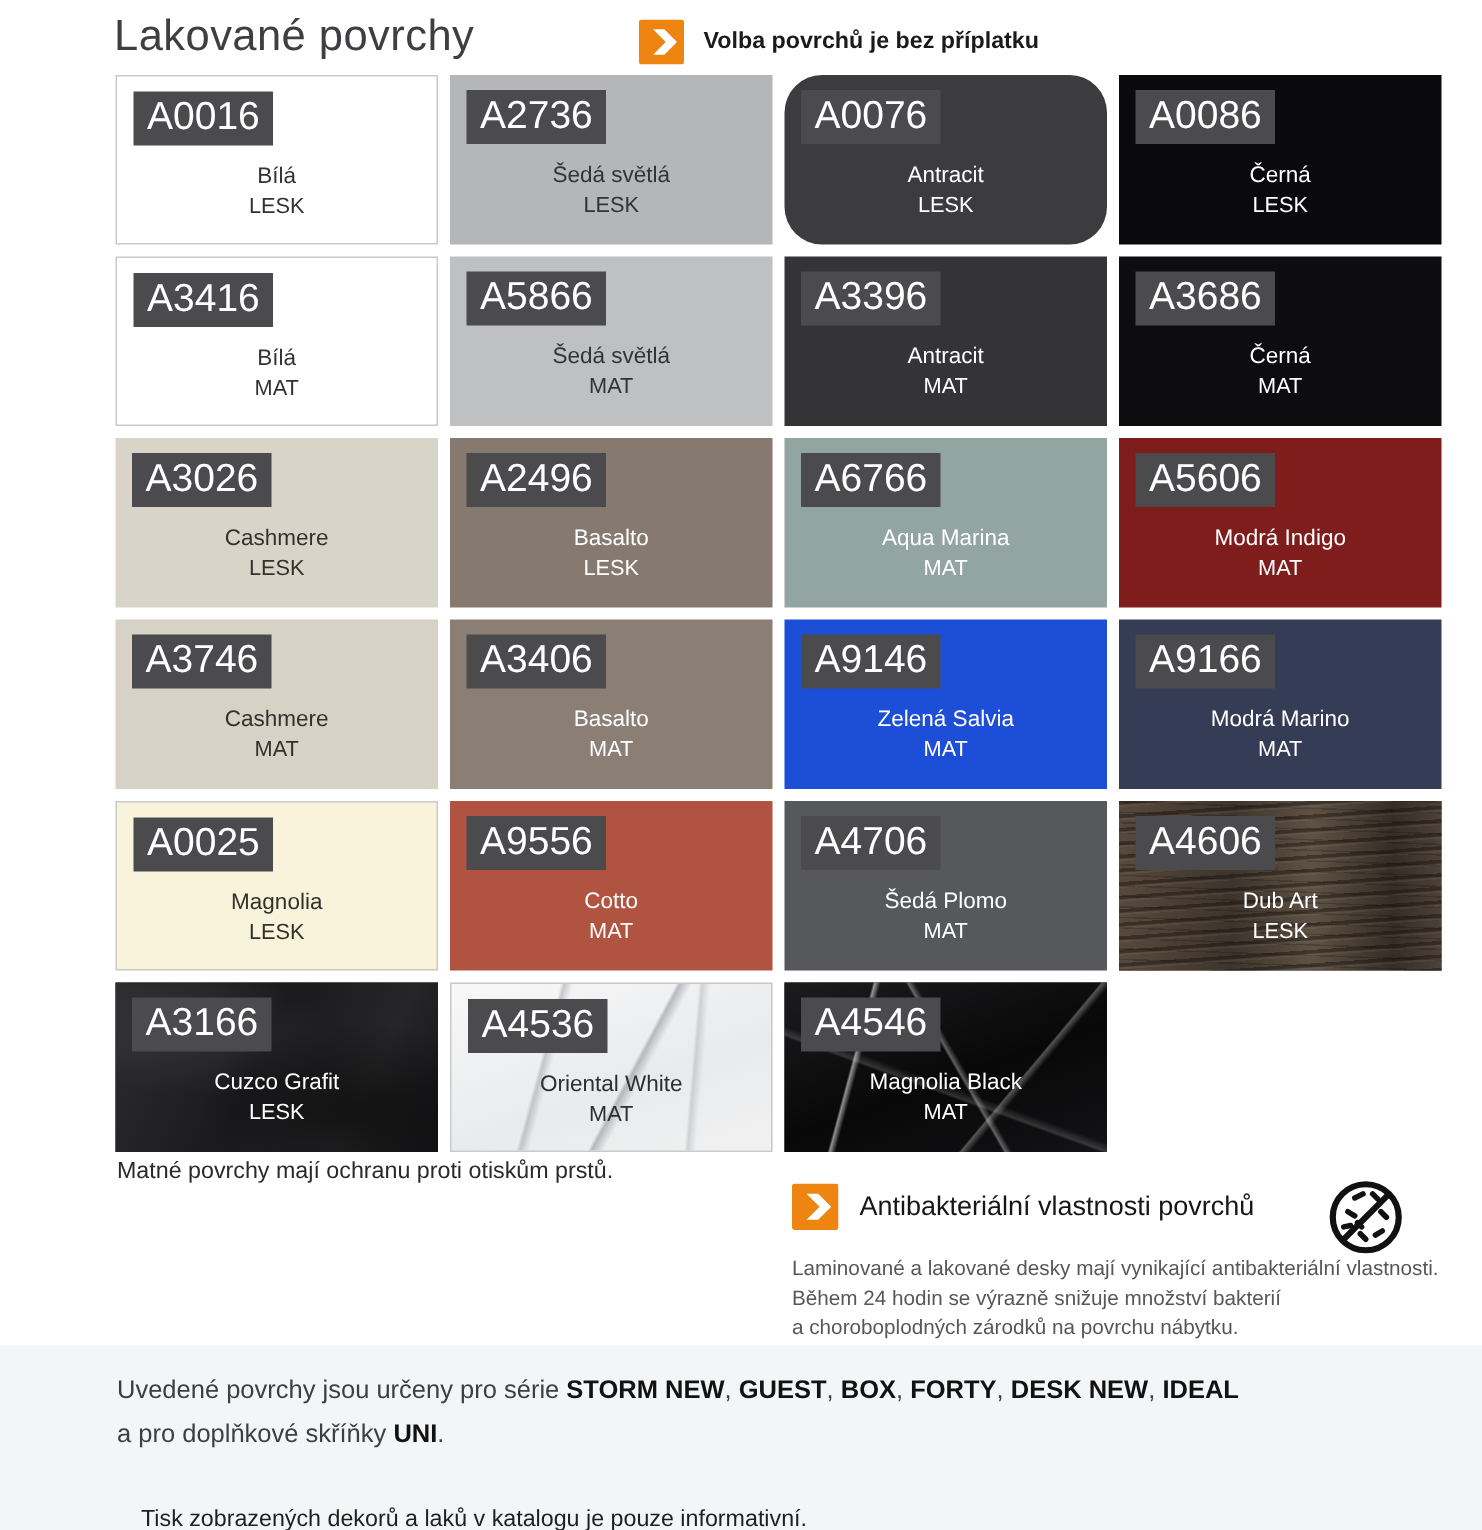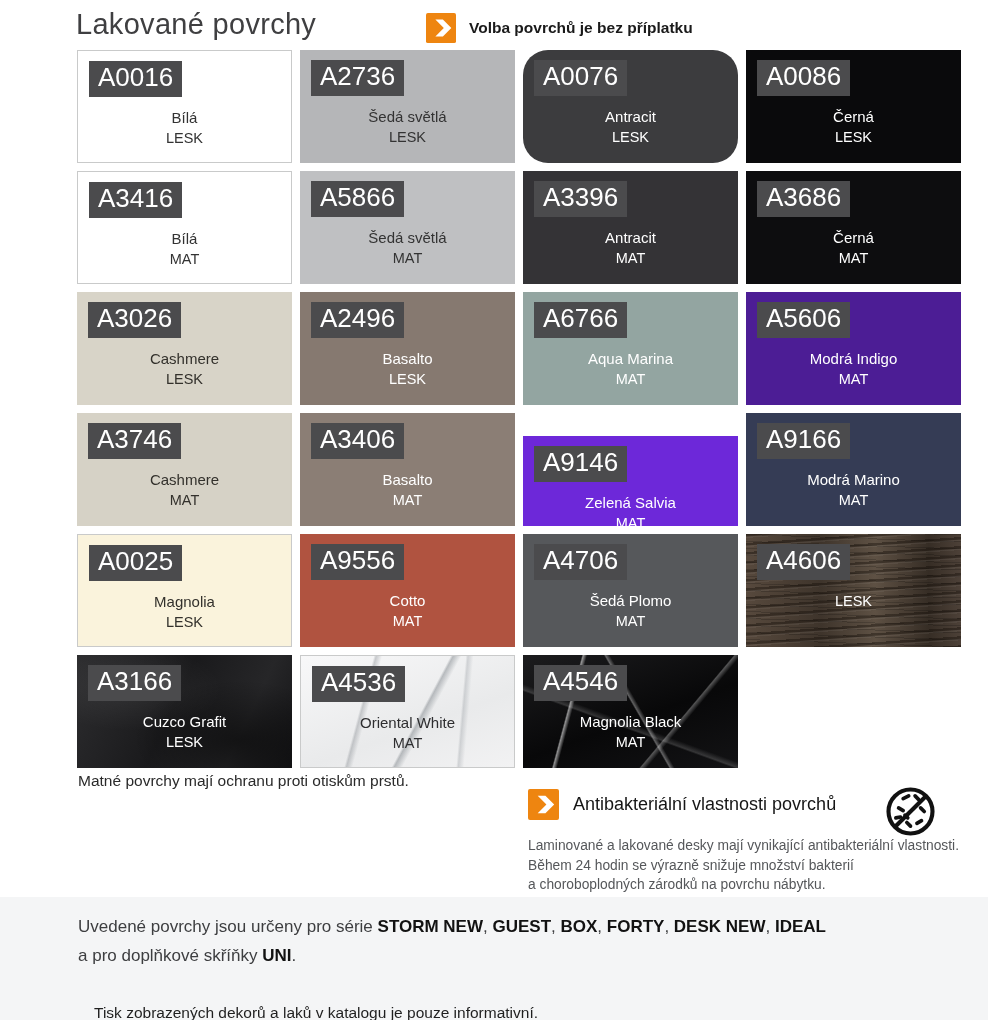--- a/index.html
+++ b/index.html
@@ -183,42 +183,42 @@
         <div class="swatch-finish">LESK</div>
       </div>
     </div>
     <div class="tile" style="background: rgb(147, 165, 161); color: rgb(255, 255, 255);">
       <span class="badge">A6766</span>
       <div class="label-wrap">
         <div class="swatch-name">Aqua Marina</div>
         <div class="swatch-finish">MAT</div>
       </div>
     </div>
-    <div class="tile" style="background: #4c1d95; color: rgb(255, 255, 255);">
+    <div class="tile" style="background: #7f1d1d; color: rgb(255, 255, 255);">
       <span class="badge">A5606</span>
       <div class="label-wrap">
         <div class="swatch-name">Modrá Indigo</div>
         <div class="swatch-finish">MAT</div>
       </div>
     </div>
     <div class="tile" style="background: rgb(214, 210, 198); color: rgb(51, 49, 44);">
       <span class="badge">A3746</span>
       <div class="label-wrap">
         <div class="swatch-name">Cashmere</div>
         <div class="swatch-finish">MAT</div>
       </div>
     </div>
     <div class="tile" style="background: rgb(139, 126, 117); color: rgb(255, 255, 255);">
       <span class="badge">A3406</span>
       <div class="label-wrap">
         <div class="swatch-name">Basalto</div>
         <div class="swatch-finish">MAT</div>
       </div>
     </div>
-    <div class="tile" style="background: #6d28d9; color: rgb(255, 255, 255); margin-top: 23px;">
+    <div class="tile" style="background: #1d4ed8; color: rgb(255, 255, 255);">
       <span class="badge">A9146</span>
       <div class="label-wrap">
         <div class="swatch-name">Zelená Salvia</div>
         <div class="swatch-finish">MAT</div>
       </div>
     </div>
     <div class="tile" style="background: rgb(53, 60, 85); color: rgb(255, 255, 255);">
       <span class="badge">A9166</span>
       <div class="label-wrap">
         <div class="swatch-name">Modrá Marino</div>
@@ -242,20 +242,21 @@
     <div class="tile" style="background: rgb(86, 88, 91); color: rgb(255, 255, 255);">
       <span class="badge">A4706</span>
       <div class="label-wrap">
         <div class="swatch-name">Šedá Plomo</div>
         <div class="swatch-finish">MAT</div>
       </div>
     </div>
     <div class="tile tex-wood" style="color: rgb(255, 255, 255);">
       <span class="badge">A4606</span>
       <div class="label-wrap">
+        <div class="swatch-name">Dub Art</div>
         <div class="swatch-finish">LESK</div>
       </div>
     </div>
     <div class="tile tex-grafit" style="color: rgb(255, 255, 255); padding-left: 38px;">
       <span class="badge">A3166</span>
       <div class="label-wrap">
         <div class="swatch-name">Cuzco Grafit</div>
         <div class="swatch-finish">LESK</div>
       </div>
     </div>

